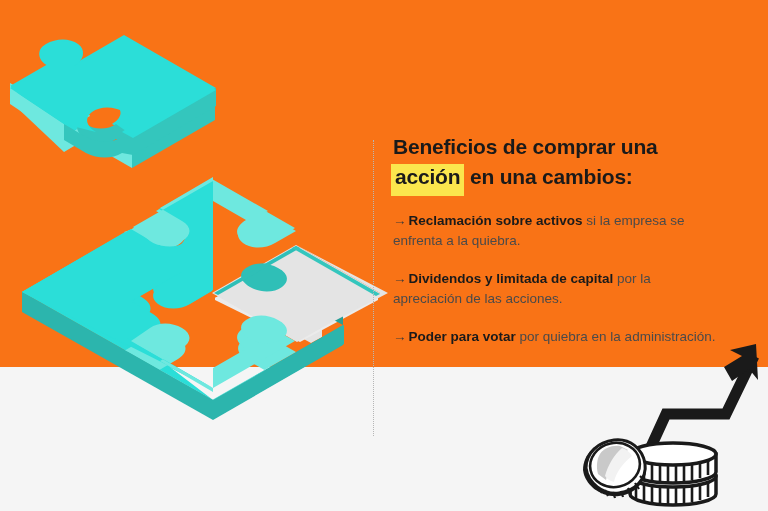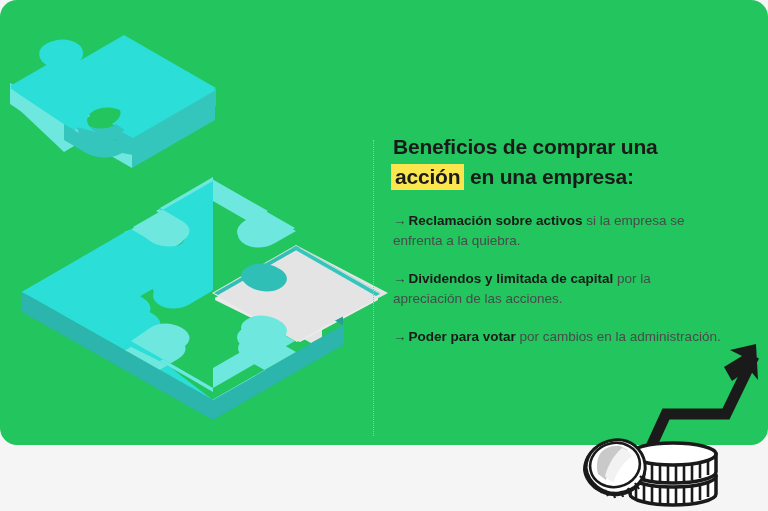--- a/index.html
+++ b/index.html
@@ -5,23 +5,22 @@
 <style>
   * { margin:0; padding:0; box-sizing:border-box; }
   html, body {
     width:768px; height:511px;
     background:#f5f5f5;
     font-family:"Liberation Sans", sans-serif;
     overflow:hidden;
   }
   #infographic {
     position:relative;
-    width:768px; height:445px;
-    background:#22c55e;
-    border-radius:17px;
+    width:768px; height:367px;
+    background:#f97316;
   }
 
   
   #illustration {
     position:absolute;
     left:0; top:0;
     width:400px; height:470px;
   }
   #illustration svg { display:block; }
 
@@ -41,21 +40,21 @@
   }
   #title {
     font-size:21px;
     font-weight:bold;
     color:#1a1a1a;
     line-height:1.33;
     letter-spacing:-0.2px;
   }
   #title .hl {
     background:#fbe64d;
-    padding:1px 4px 2px 4px;
+    padding:1px 4px 8px 4px;
     margin-left:-2px;
   }
   #title .line2 { display:block; margin-top:2px; }
 
   #benefits { margin-top:20px; }
   .benefit {
     margin-bottom:17px;
     font-size:13.5px;
     line-height:1.52;
     color:#3a3a3a;
@@ -515,35 +514,35 @@
 
     </svg>
   </div>
 
   <div id="divider"></div>
 
   <div id="content">
 
     <h1 id="title">
       <span>Beneficios de comprar una</span>
-      <span class="line2"><span class="hl">acción</span><span> en una empresa:</span></span>
+      <span class="line2"><span class="hl">acción</span><span> en una cambios:</span></span>
     </h1>
 
     <ul id="benefits" style="list-style:none;">
 
       <li class="benefit">
         <span class="arrow">→</span><span class="strong">Reclamación sobre activos</span><span class="rest"> si la empresa se enfrenta a la quiebra.</span>
       </li>
 
       <li class="benefit">
         <span class="arrow">→</span><span class="strong">Dividendos y limitada de capital</span><span class="rest"> por la apreciación de las acciones.</span>
       </li>
 
       <li class="benefit">
-        <span class="arrow">→</span><span class="strong">Poder para votar</span><span class="rest"> por cambios en la administración.</span>
+        <span class="arrow">→</span><span class="strong">Poder para votar</span><span class="rest"> por quiebra en la administración.</span>
       </li>
 
 
     </ul>
   </div>
 
   <div id="chart-arrow">
     <svg width="132" height="128" viewBox="0 0 132 128" xmlns="http://www.w3.org/2000/svg">
       <g fill="none" stroke="#1a1a1a" stroke-width="11" stroke-linejoin="miter" stroke-linecap="butt">
         <path d="M8 126 L30 78 L90 78 L118 20"></path>

